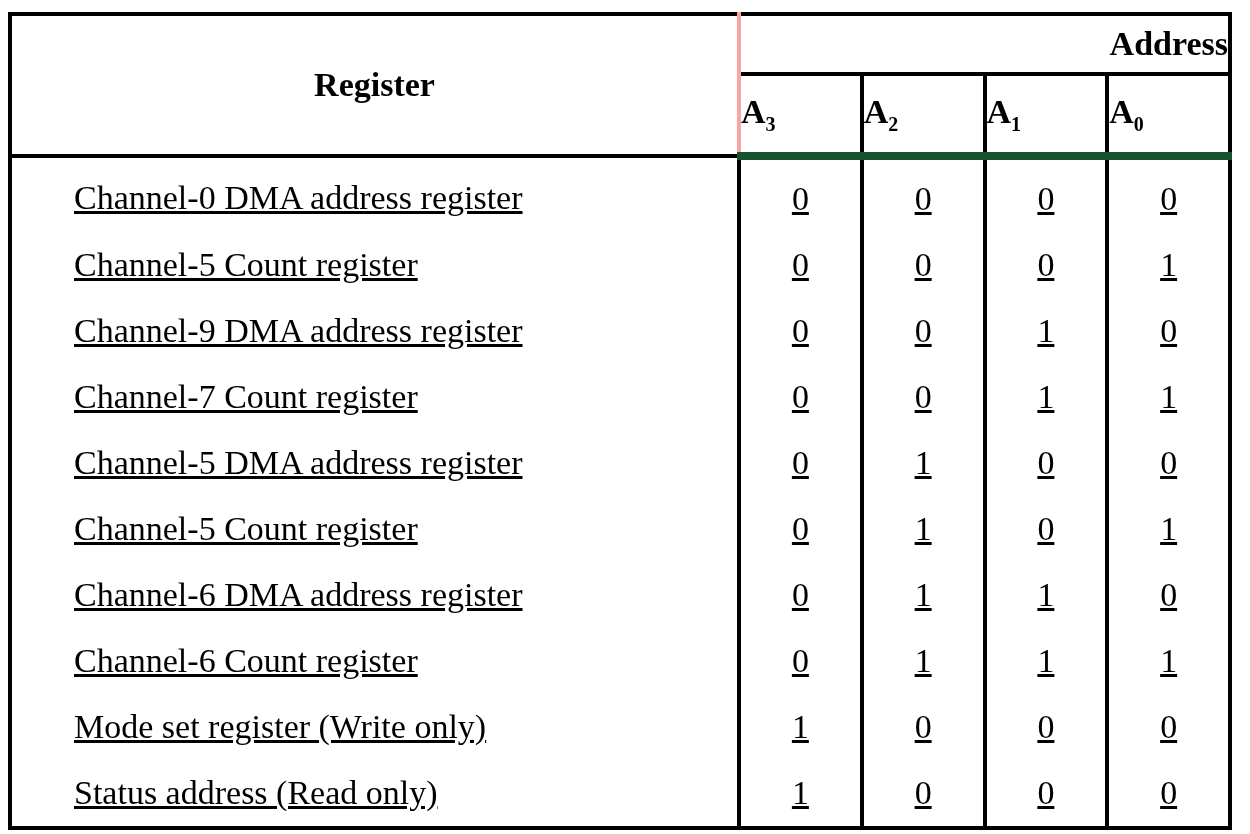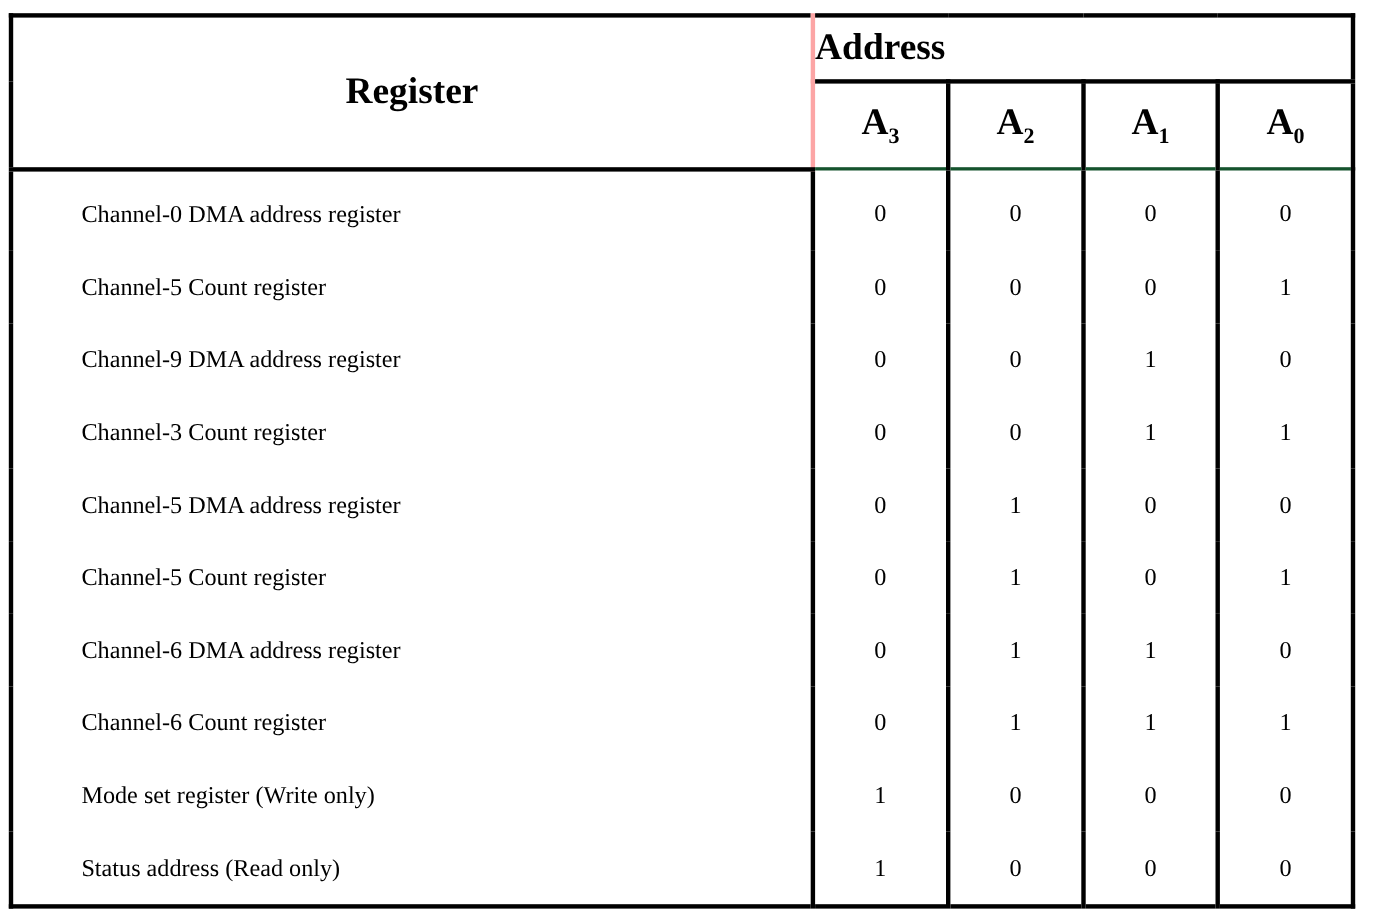--- a/index.html
+++ b/index.html
@@ -8,25 +8,25 @@
     table.reg {
       position: absolute; left: 8px; top: 12px;
       width: 1224px; height: 810px;
       border-collapse: collapse;
       border: 4px solid #000;
       table-layout: fixed;
     }
     th, td { padding: 0; }
     th { font-weight: bold; font-size: 34px; }
     .h-register { width: 725px; border-bottom: 4px solid #000; border-right: 4px solid #fca5a5; text-align: center; vertical-align: middle; }
-    .h-address { height: 56px; border-bottom: 4px solid #000; text-align: left; }
-    .h-bit { height: 76px; border-bottom: 3px solid #14532d; text-align: center; vertical-align: middle; border-right: 4px solid #000; }
+    .h-address { height: 56px; border-bottom: 4px solid #000; text-align: right; }
+    .h-bit { height: 76px; border-bottom: 8px solid #14532d; text-align: left; vertical-align: middle; border-right: 4px solid #000; }
     .h-bit:last-child { border-right: none; }
     .h-bit sub { font-size: 20px; vertical-align: -8px; }
-    td { font-size: 22px; height: 66px; }
+    td { font-size: 34px; height: 66px; text-decoration: underline; }
     td.name { text-align: left; padding-left: 62px; border-right: 4px solid #000; white-space: nowrap; }
     td.bit { text-align: center; border-right: 4px solid #000; }
     td.bit:last-child { border-right: none; }
     tr.first-body td { padding-top: 6px; }
   </style>
 </head>
 <body>
 
 <table class="reg">
   <thead>
@@ -57,21 +57,21 @@
       <td class="bit">1</td>
     </tr>
     <tr>
       <td class="name">Channel-9 DMA address register</td>
       <td class="bit">0</td>
       <td class="bit">0</td>
       <td class="bit">1</td>
       <td class="bit">0</td>
     </tr>
     <tr>
-      <td class="name">Channel-3 Count register</td>
+      <td class="name">Channel-7 Count register</td>
       <td class="bit">0</td>
       <td class="bit">0</td>
       <td class="bit">1</td>
       <td class="bit">1</td>
     </tr>
     <tr>
       <td class="name">Channel-5 DMA address register</td>
       <td class="bit">0</td>
       <td class="bit">1</td>
       <td class="bit">0</td>

